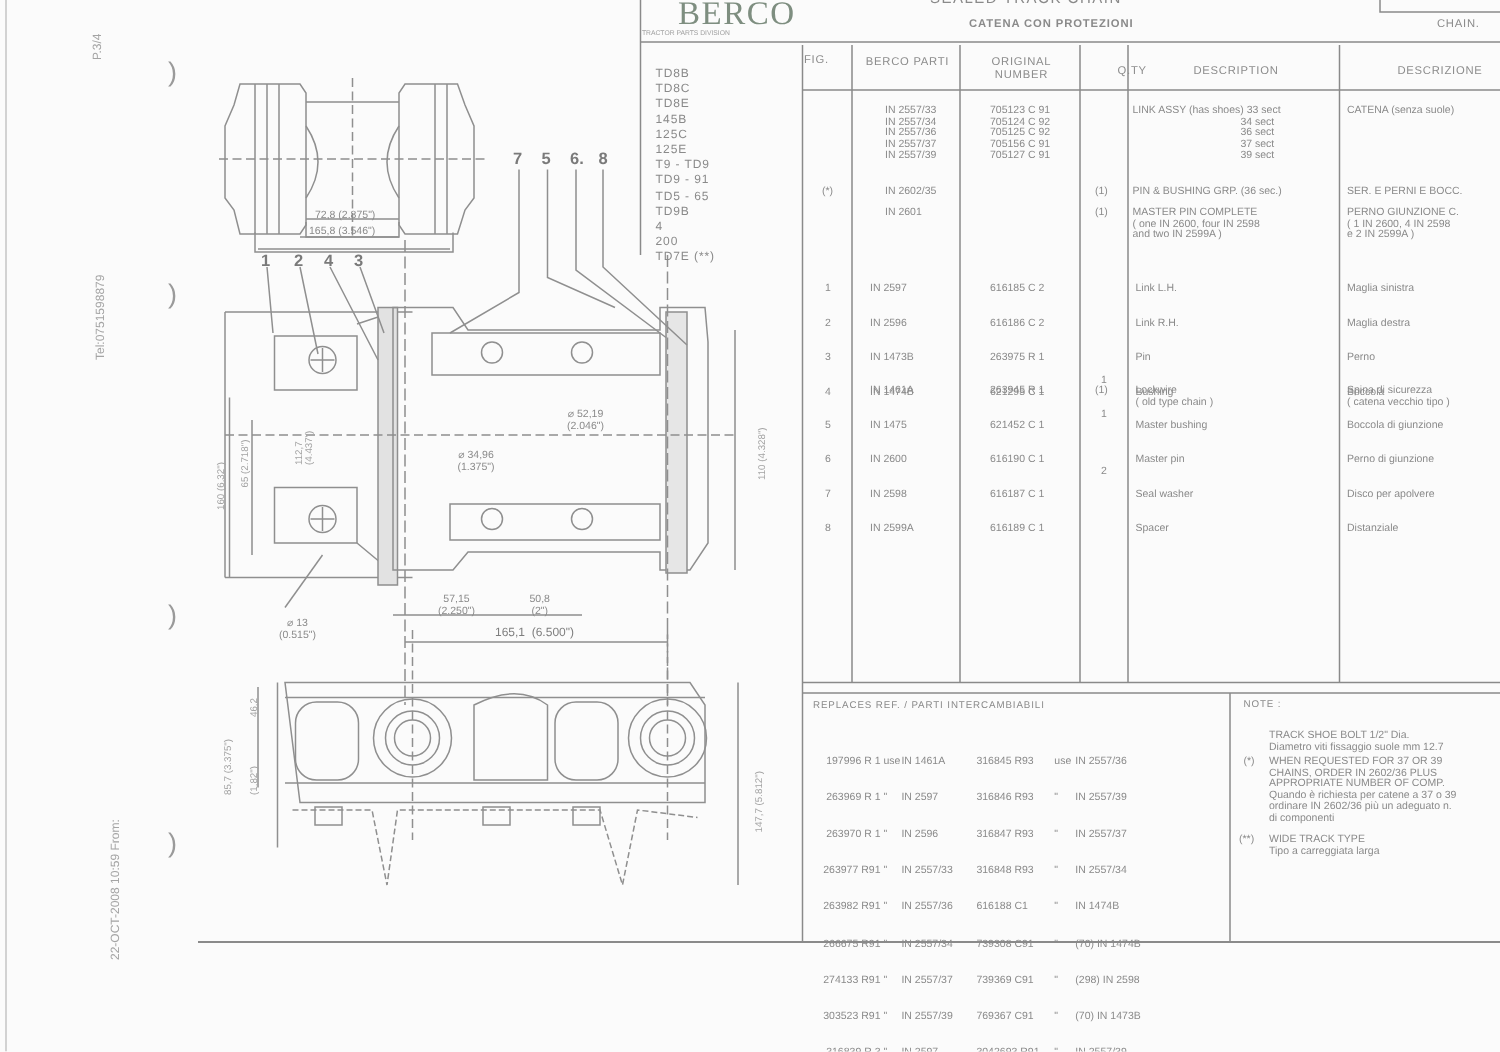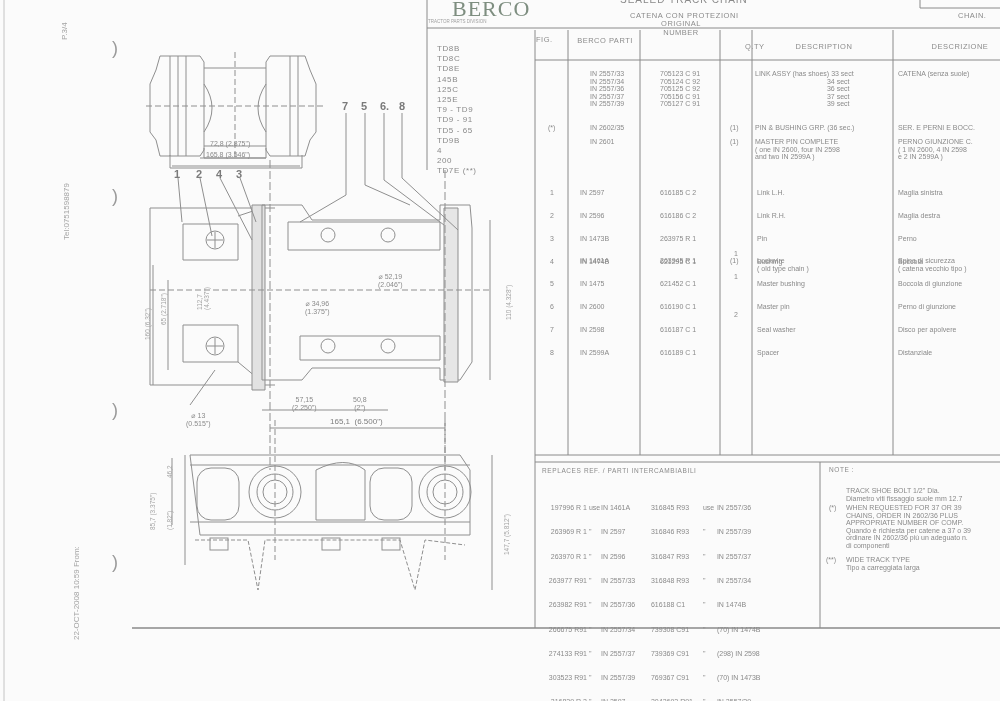--- a/index.html
+++ b/index.html
@@ -101,42 +101,42 @@
 <div class="abs rot" style="left:62px;top:240px;">Tel:0751598879</div>
 <div class="abs rot" style="left:72px;top:640px;">22-OCT-2008 10:59 From:</div>
 <div class="abs paren" style="left:112px;top:38px;">)</div>
 <div class="abs paren" style="left:112px;top:186px;">)</div>
 <div class="abs paren" style="left:112px;top:400px;">)</div>
 <div class="abs paren" style="left:112px;top:552px;">)</div>
 
 <div class="abs brand" style="left:452px;top:-4px;">BERCO</div>
 <div class="abs" style="left:428px;top:19px;font-size:4.5px;color:#a0a0a0;">TRACTOR PARTS DIVISION</div>
 <div class="abs" style="left:620px;top:-6px;font-size:10px;letter-spacing:1px;">SEALED TRACK CHAIN</div>
-<div class="abs" style="left:630px;top:11px;font-size:7.5px;letter-spacing:0.6px;">CATENA CON PROTEZIONI</div>
+<div class="abs" style="left:646px;top:11px;font-size:7.5px;letter-spacing:0.6px;font-weight:bold;">CATENA CON PROTEZIONI</div>
 <div class="abs" style="left:958px;top:11px;font-size:7.5px;letter-spacing:0.5px;">CHAIN.</div>
 
 <div class="abs model" style="left:437px;top:44px;">
   <div>TD8B</div>
   <div>TD8C</div>
   <div>TD8E</div>
   <div>145B</div>
   <div>125C</div>
   <div>125E</div>
   <div>T9 - TD9</div>
   <div>TD9 - 91</div>
   <div>TD5 - 65</div>
   <div>TD9B</div>
   <div>4</div>
   <div>200</div>
   <div>TD7E (**)</div>
 </div>
 
 <div class="abs hdr" style="left:536px;top:35px;width:16px;">FIG.</div>
 <div class="abs hdr" style="left:575px;top:36px;width:60px;">BERCO PARTI</div>
-<div class="abs hdr" style="left:648px;top:19px;width:66px;text-align:center;">ORIGINAL NUMBER</div>
+<div class="abs hdr" style="left:648px;top:36px;width:66px;text-align:center;">ORIGINAL NUMBER</div>
 <div class="abs hdr" style="left:745px;top:42px;width:18px;">Q.TY</div>
 <div class="abs hdr" style="left:760px;top:42px;width:128px;">DESCRIPTION</div>
 <div class="abs hdr" style="left:900px;top:42px;width:120px;">DESCRIZIONE</div>
 
 <div class="abs small" style="left:590px;top:70px;">IN 2557/33
 IN 2557/34
 IN 2557/36
 IN 2557/37
 IN 2557/39</div>
 <div class="abs small" style="left:660px;top:70px;">705123 C 91

